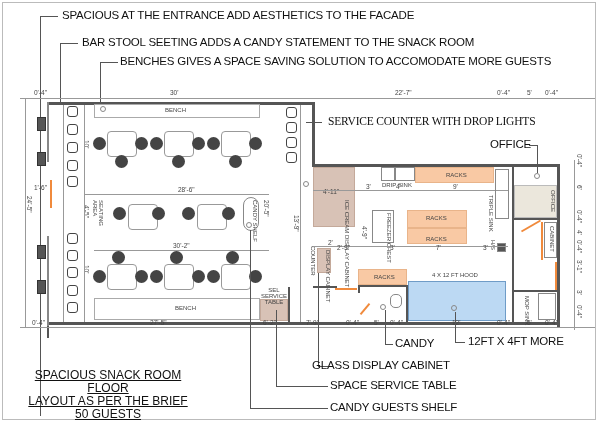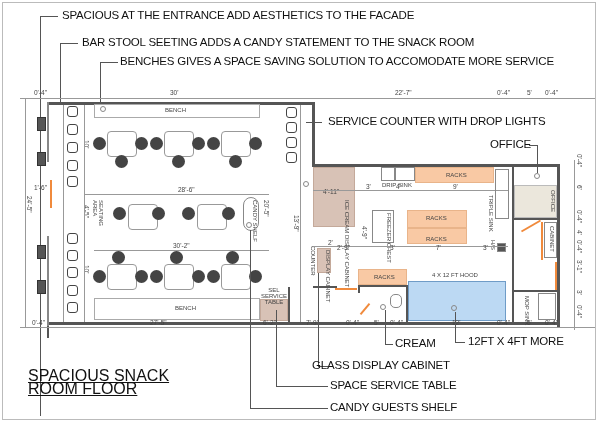--- a/index.html
+++ b/index.html
@@ -16,40 +16,40 @@
   .peach{background:#f9c9a4;border:1px solid #e9b48a;}
   .blue{background:#bcd9f3;border:1px solid #6f9cc7;}
   .beige{background:#ebe7dc;border:1px solid #bbb;}
   .lbl{position:absolute;font-size:6px;color:#444;text-align:center;white-space:nowrap;}
   .lblv{position:absolute;font-size:6px;color:#444;white-space:nowrap;transform:rotate(90deg);transform-origin:left top;}
   .table{position:absolute;width:30px;height:26px;border:1px solid #999;border-radius:4px;background:#fff;box-sizing:border-box;}
   .chair{position:absolute;width:13px;height:13px;border-radius:50%;background:#444;}
   .stool{position:absolute;width:11px;height:11px;border:1.5px solid #444;border-radius:3px;box-sizing:border-box;background:#fff;}
   .light{position:absolute;width:6px;height:6px;border:1px solid #888;border-radius:50%;box-sizing:border-box;}
   .planter{position:absolute;width:9px;height:14px;background:#555;border:1px solid #333;box-sizing:border-box;}
-  .title{position:absolute;left:28px;top:369px;width:160px;text-align:left;font-size:16px;line-height:13px;color:#111;}
+  .title{position:absolute;left:28px;top:369px;width:160px;text-align:center;font-size:12px;line-height:13px;color:#111;}
   .title span{display:block;text-decoration:underline;}
   .orange{position:absolute;background:#f08a3c;}
 </style>
 </head>
 <body>
 
 <div class="frame"></div>
 
 <div class="ln" style="left:40px;top:16px;width:1px;height:400px;"></div>
 <div class="ln" style="left:40px;top:16px;width:18px;height:1px;"></div>
 <div class="callout" style="left:62px;top:9px;">SPACIOUS AT THE ENTRANCE ADD AESTHETICS TO THE FACADE</div>
 
 <div class="ln" style="left:60px;top:43px;width:1px;height:60px;"></div>
 <div class="ln" style="left:60px;top:43px;width:18px;height:1px;"></div>
 <div class="callout" style="left:82px;top:36px;">BAR STOOL SEETING ADDS A CANDY STATEMENT TO THE SNACK ROOM</div>
 
 <div class="ln" style="left:100px;top:62px;width:1px;height:40px;"></div>
 <div class="ln" style="left:100px;top:62px;width:18px;height:1px;"></div>
-<div class="callout" style="left:120px;top:55px;">BENCHES GIVES A SPACE  SAVING SOLUTION TO ACCOMODATE MORE SERVICE</div>
+<div class="callout" style="left:120px;top:55px;">BENCHES GIVES A SPACE  SAVING SOLUTION TO ACCOMODATE MORE GUESTS</div>
 
 <div class="thin" style="left:20px;top:98px;width:575px;height:1px;"></div>
 <div class="dim" style="left:34px;top:89px;">0'-4"</div>
 <div class="dim" style="left:170px;top:89px;">30'</div>
 <div class="dim" style="left:395px;top:89px;">22'-7"</div>
 <div class="dim" style="left:497px;top:89px;">0'-4"</div>
 <div class="dim" style="left:527px;top:89px;">5'</div>
 <div class="dim" style="left:545px;top:89px;">0'-4"</div>
 
 <div class="wall" style="left:47px;top:102px;width:268px;height:3px;"></div>
@@ -146,21 +146,21 @@
 
 <div class="stool" style="left:286px;top:107px;"></div>
 <div class="stool" style="left:286px;top:122px;"></div>
 <div class="stool" style="left:286px;top:137px;"></div>
 <div class="stool" style="left:286px;top:152px;"></div>
 <div class="light" style="left:303px;top:181px;"></div>
 <div class="thin" style="left:300px;top:105px;width:1px;height:217px;"></div>
 <div class="dimv" style="left:300px;top:215px;">13'-9"</div>
 
 <div class="ln" style="left:306px;top:122px;width:16px;height:1px;"></div>
-<div class="callout" style="left:328px;top:115px;">SERVICE COUNTER WITH DROP LIGHTS</div>
+<div class="callout" style="left:328px;top:115px;font-family:Liberation Serif, serif;">SERVICE COUNTER WITH DROP LIGHTS</div>
 
 <div class="callout" style="left:490px;top:138px;">OFFICE</div>
 <div class="ln" style="left:529px;top:145px;width:8px;height:1px;"></div>
 <div class="ln" style="left:537px;top:145px;width:1px;height:28px;"></div>
 
 <div class="box tan" style="left:313px;top:167px;width:42px;height:60px;"></div>
 <div class="dim" style="left:323px;top:188px;">4'-11"</div>
 <div class="lblv" style="left:350px;top:200px;">ICE CREAM DISPLAY CABINET</div>
 
 <div class="box tan" style="left:317px;top:248px;width:14px;height:25px;"></div>
@@ -244,33 +244,35 @@
 <div class="dim" style="left:346px;top:319px;">0'-4"</div>
 <div class="dim" style="left:374px;top:319px;">5'</div>
 <div class="dim" style="left:390px;top:319px;">0'-4"</div>
 <div class="dim" style="left:452px;top:319px;">12'</div>
 <div class="dim" style="left:497px;top:319px;">0'-4"</div>
 <div class="dim" style="left:527px;top:319px;">5'</div>
 <div class="dim" style="left:545px;top:319px;">0'-4"</div>
 
 <div class="ln" style="left:385px;top:310px;width:1px;height:34px;"></div>
 <div class="ln" style="left:385px;top:344px;width:8px;height:1px;"></div>
-<div class="callout" style="left:395px;top:337px;">CREAM</div>
+<div class="callout" style="left:395px;top:337px;">CANDY</div>
 
 <div class="ln" style="left:455px;top:312px;width:1px;height:30px;"></div>
 <div class="ln" style="left:455px;top:342px;width:10px;height:1px;"></div>
 <div class="callout" style="left:468px;top:335px;">12FT X 4FT MORE</div>
 
 <div class="ln" style="left:318px;top:273px;width:1px;height:93px;"></div>
 <div class="ln" style="left:318px;top:366px;width:10px;height:1px;"></div>
 <div class="callout" style="left:312px;top:359px;">GLASS DISPLAY CABINET</div>
 
 <div class="ln" style="left:276px;top:310px;width:1px;height:76px;"></div>
 <div class="ln" style="left:276px;top:386px;width:52px;height:1px;"></div>
 <div class="callout" style="left:330px;top:379px;">SPACE SERVICE TABLE</div>
 
 <div class="ln" style="left:250px;top:230px;width:1px;height:178px;"></div>
 <div class="ln" style="left:250px;top:408px;width:78px;height:1px;"></div>
 <div class="callout" style="left:330px;top:401px;">CANDY GUESTS SHELF</div>
 
 <div class="title">
   <span>SPACIOUS SNACK ROOM FLOOR</span>
+  <span>LAYOUT AS PER THE BRIEF</span>
+  <span>50 GUESTS</span>
 </div>
 
 </body></html>

